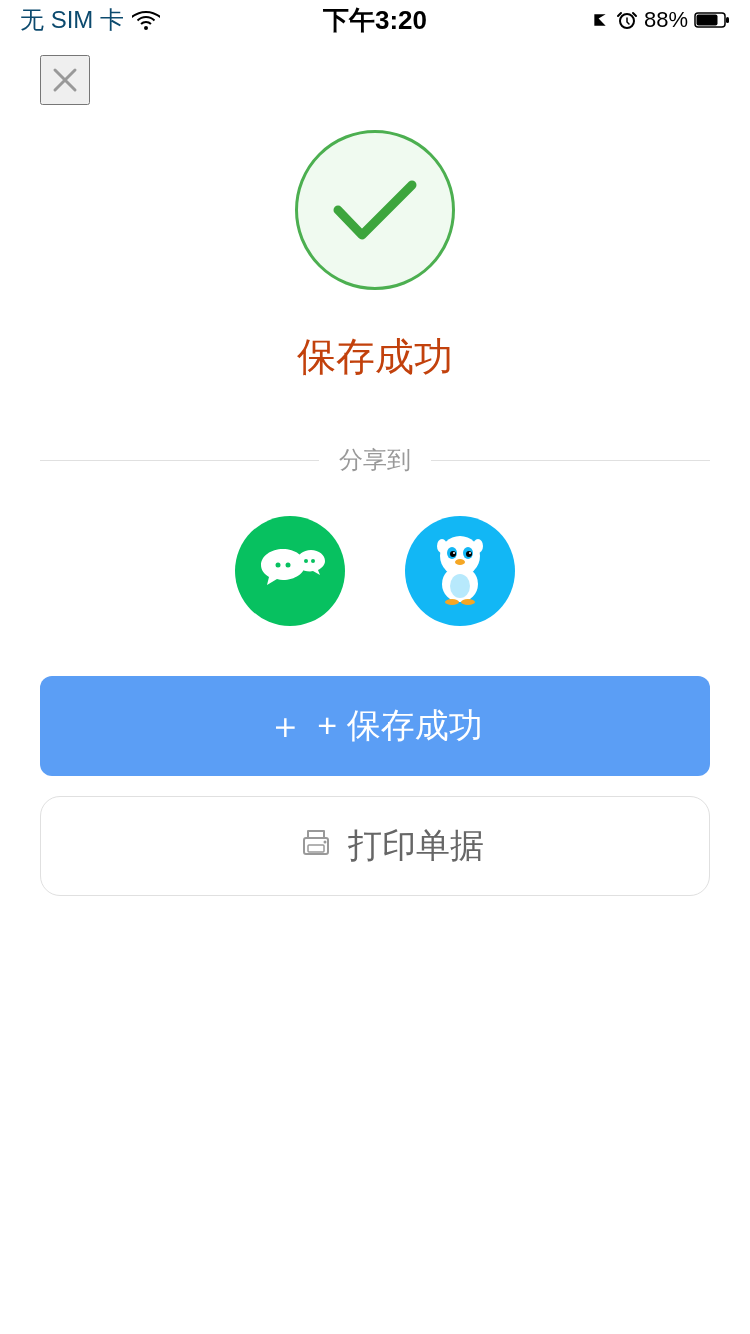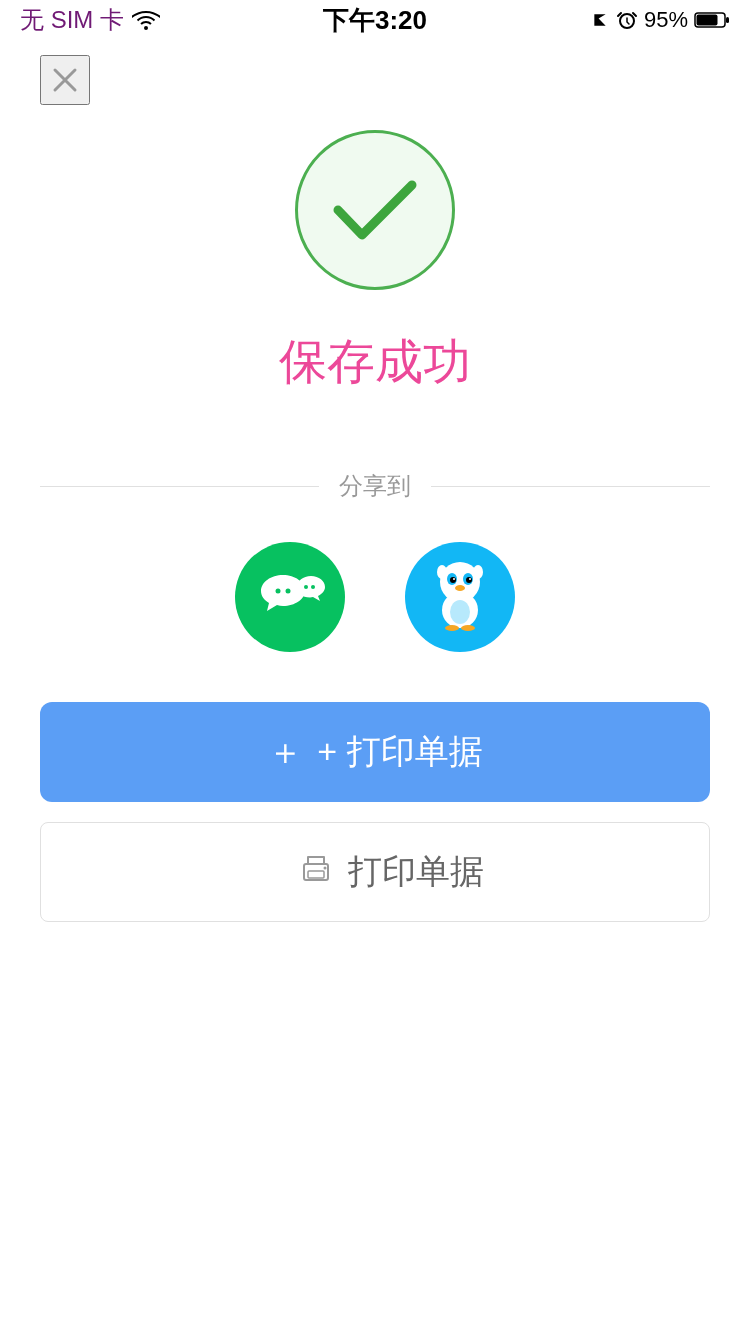--- a/index.html
+++ b/index.html
@@ -23,21 +23,21 @@
       padding: 0 20px;
       background: #ffffff;
     }
 
     .status-left {
       display: flex;
       align-items: center;
       gap: 8px;
       font-size: 24px;
       font-weight: 500;
-      color: #701a75;
+      color: #0c4a6e;
     }
 
     .status-center {
       font-size: 26px;
       font-weight: 700;
       color: #000;
     }
 
     .status-right {
       display: flex;
@@ -81,24 +81,24 @@
       border: 3px solid #4CAF50;
       background: #f0faf0;
       display: flex;
       align-items: center;
       justify-content: center;
       margin-bottom: 40px;
     }
 
     
     .success-title {
-      font-size: 48px;
+      font-size: 39px;
       font-weight: 500;
-      color: #ec4899;
-      margin-bottom: 76px;
+      color: #c2410c;
+      margin-bottom: 60px;
     }
 
     
     .share-section {
       width: 100%;
       display: flex;
       flex-direction: column;
       align-items: center;
       margin-bottom: 50px;
     }
@@ -175,21 +175,21 @@
       justify-content: center;
       gap: 14px;
       cursor: pointer;
     }
 
     .btn-secondary {
       width: 100%;
       height: 100px;
       background: #fff;
       border: 1px solid #e0e0e0;
-      border-radius: 8px;
+      border-radius: 20px;
       color: #666;
       font-size: 34px;
       display: flex;
       align-items: center;
       justify-content: center;
       gap: 14px;
       cursor: pointer;
       padding-left: 32px;
     }
 
@@ -215,21 +215,21 @@
     <svg width="20" height="20" viewBox="0 0 20 20" fill="none">
       <path d="M10 2 L18 10 L10 8 L10 18 L2 10 Z" fill="#000" transform="rotate(-45 10 10)"></path>
     </svg>
 
     <svg width="22" height="22" viewBox="0 0 22 22" fill="none">
       <circle cx="11" cy="12" r="7" stroke="#000" stroke-width="2" fill="none"></circle>
       <path d="M11 9v4l2 2" stroke="#000" stroke-width="1.5" stroke-linecap="round"></path>
       <path d="M5 4 L2 7" stroke="#000" stroke-width="2" stroke-linecap="round"></path>
       <path d="M17 4 L20 7" stroke="#000" stroke-width="2" stroke-linecap="round"></path>
     </svg>
-    <span>95%</span>
+    <span>88%</span>
 
     <svg width="36" height="18" viewBox="0 0 36 18" fill="none">
       <rect x="1" y="2" width="30" height="14" rx="3" stroke="#000" stroke-width="1.5" fill="none"></rect>
       <rect x="32" y="6" width="3" height="6" rx="1.5" fill="#000"></rect>
       <rect x="2.5" y="3.5" width="21" height="11" rx="2" fill="#000"></rect>
     </svg>
   </div>
 </div>
 
 <button class="close-btn">
@@ -299,21 +299,21 @@
           <ellipse cx="50" cy="12" rx="5" ry="7" fill="white"></ellipse>
         </svg>
       </div>
     </div>
   </div>
 
   <div class="actions">
 
     <button class="btn-primary">
       <span class="btn-icon">＋</span>
-      <span>+ 打印单据</span>
+      <span>+ 保存成功</span>
     </button>
 
     <button class="btn-secondary">
       <span class="btn-icon">
         <svg width="36" height="36" viewBox="0 0 36 36" fill="none">
           <rect x="6" y="13" width="24" height="16" rx="2" stroke="#999" stroke-width="2" fill="none"></rect>
           <rect x="10" y="20" width="16" height="7" rx="1" stroke="#999" stroke-width="1.5" fill="none"></rect>
           <path d="M10 13V6h16v7" stroke="#999" stroke-width="2" stroke-linejoin="round"></path>
           <circle cx="27" cy="17" r="1.5" fill="#999"></circle>
         </svg>

